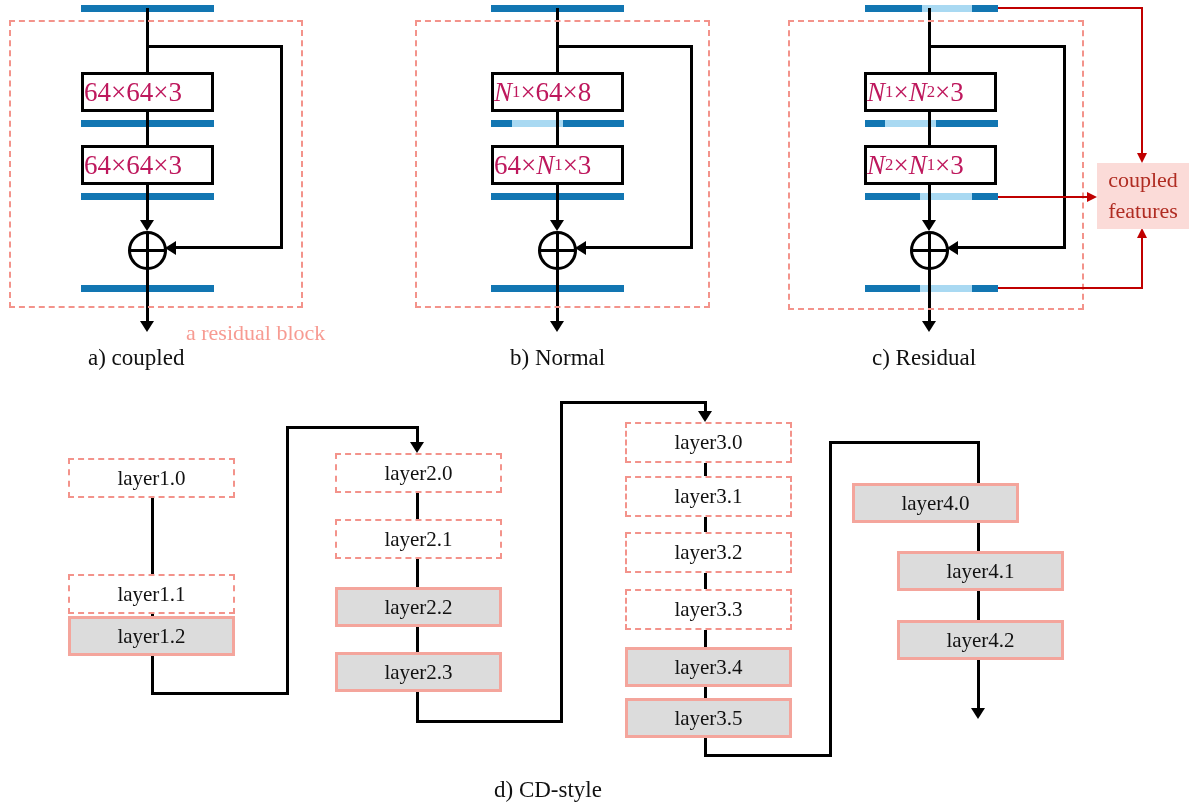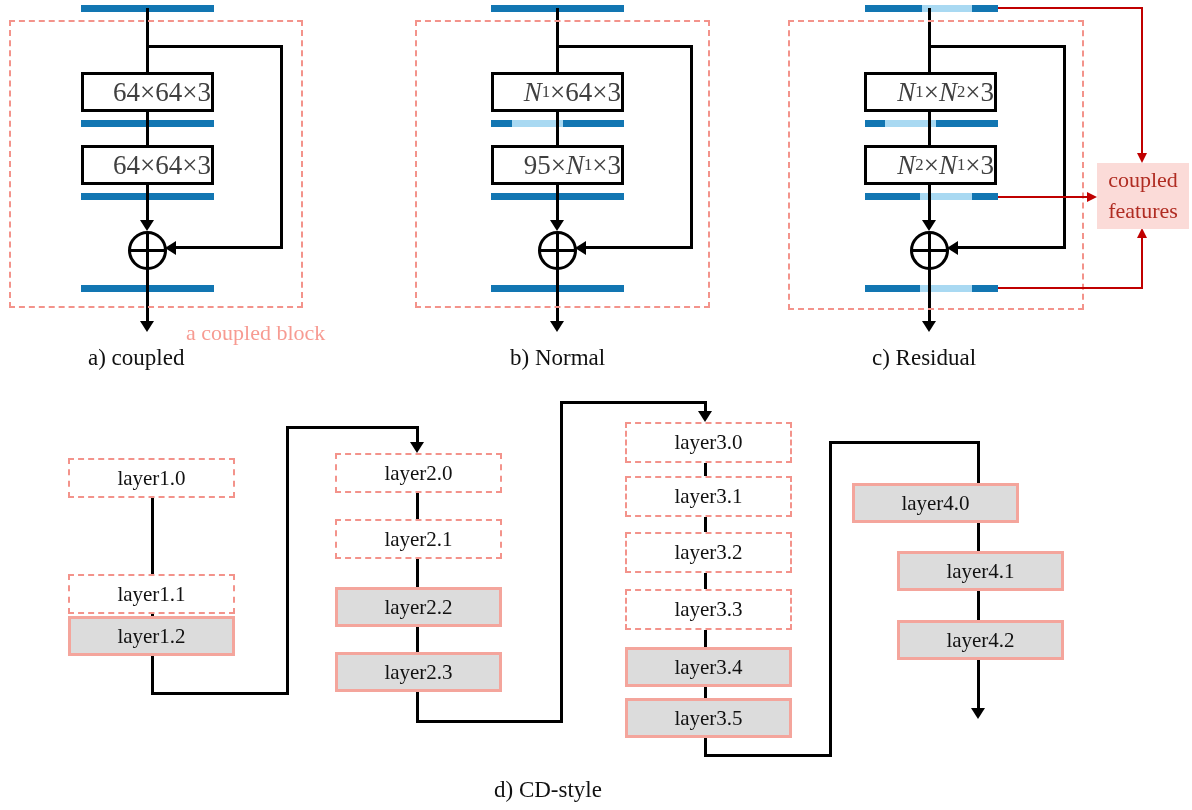--- a/index.html
+++ b/index.html
@@ -30,22 +30,22 @@
   .rar { position:absolute; width:0; height:0;
         border-top:5px solid transparent; border-bottom:5px solid transparent;
         border-left:10px solid var(--arrow-red); }
   
   .bar  { position:absolute; height:7px; background:var(--bar-blue); }
   .barl { position:absolute; height:7px; background:var(--bar-lightblue); }
   
   .dashbox { position:absolute; border:2.5px dashed var(--outline-salmon); background:transparent; }
   
   .conv { position:absolute; width:133px; height:40px; background:#fff;
-          border:3px solid var(--line-black); display:flex; align-items:center; justify-content:flex-end;
-          font-size:27px; color:#404040; white-space:nowrap; }
+          border:3px solid var(--line-black); display:flex; align-items:center; justify-content:flex-start;
+          font-size:27px; color:#be185d; white-space:nowrap; }
   .conv i { font-style:italic; }
   .conv sub { font-size:0.62em; line-height:0; }
   
   .cplus { position:absolute; width:39px; height:39px; border:3.5px solid var(--line-black);
            border-radius:50%; background:#fff; }
   .cplus .cv { position:absolute; left:50%; top:-1px; bottom:-1px; width:3.5px; margin-left:-1.75px; background:var(--line-black); }
   .cplus .ch { position:absolute; top:50%; left:-1px; right:-1px; height:3.5px; margin-top:-1.75px; background:var(--line-black); }
   
   .layer { position:absolute; width:167px; height:40px; background:#fff;
            border:2.5px dashed var(--outline-salmon);
@@ -87,21 +87,21 @@
       </div>
     <div class="conv" style="left:81px;top:145px">
         <span>64×64×3</span>
       </div>
 
     <div class="cplus" style="left:128px;top:231px">
         <div class="cv"></div>
         <div class="ch"></div>
       </div>
 
-    <div class="pinknote" style="left:186px;top:320px">a coupled block</div>
+    <div class="pinknote" style="left:186px;top:320px">a residual block</div>
     <div class="caption" style="left:88px;top:345px">a) coupled</div>
   </div>
 
   <div>
     <div class="bar" style="left:491px;top:5px;width:133px"></div>
     <div class="bar" style="left:491px;top:120px;width:21px"></div>
     <div class="barl" style="left:512px;top:120px;width:51px"></div>
     <div class="bar" style="left:563px;top:120px;width:61px"></div>
     <div class="bar" style="left:491px;top:193px;width:133px"></div>
     <div class="bar" style="left:491px;top:285px;width:133px"></div>
@@ -113,24 +113,24 @@
     <div class="hl" style="left:586px;top:246px;width:107px"></div>
     <div class="al" style="left:575px;top:241px"></div>
     <div class="vl" style="left:556px;top:268px;height:54px"></div>
     <div class="ad" style="left:550px;top:321px"></div>
 
     <div class="dashbox" style="left:415px;top:20px;width:295px;height:288px"></div>
 
     <div class="conv" style="left:491px;top:72px">
         <i>N</i>
         <sub>1</sub>
-        <span>×64×3</span>
+        <span>×64×8</span>
       </div>
     <div class="conv" style="left:491px;top:145px">
-        <span>95×</span>
+        <span>64×</span>
         <i>N</i>
         <sub>1</sub>
         <span>×3</span>
       </div>
 
     <div class="cplus" style="left:538px;top:231px">
         <div class="cv"></div>
         <div class="ch"></div>
       </div>
 

